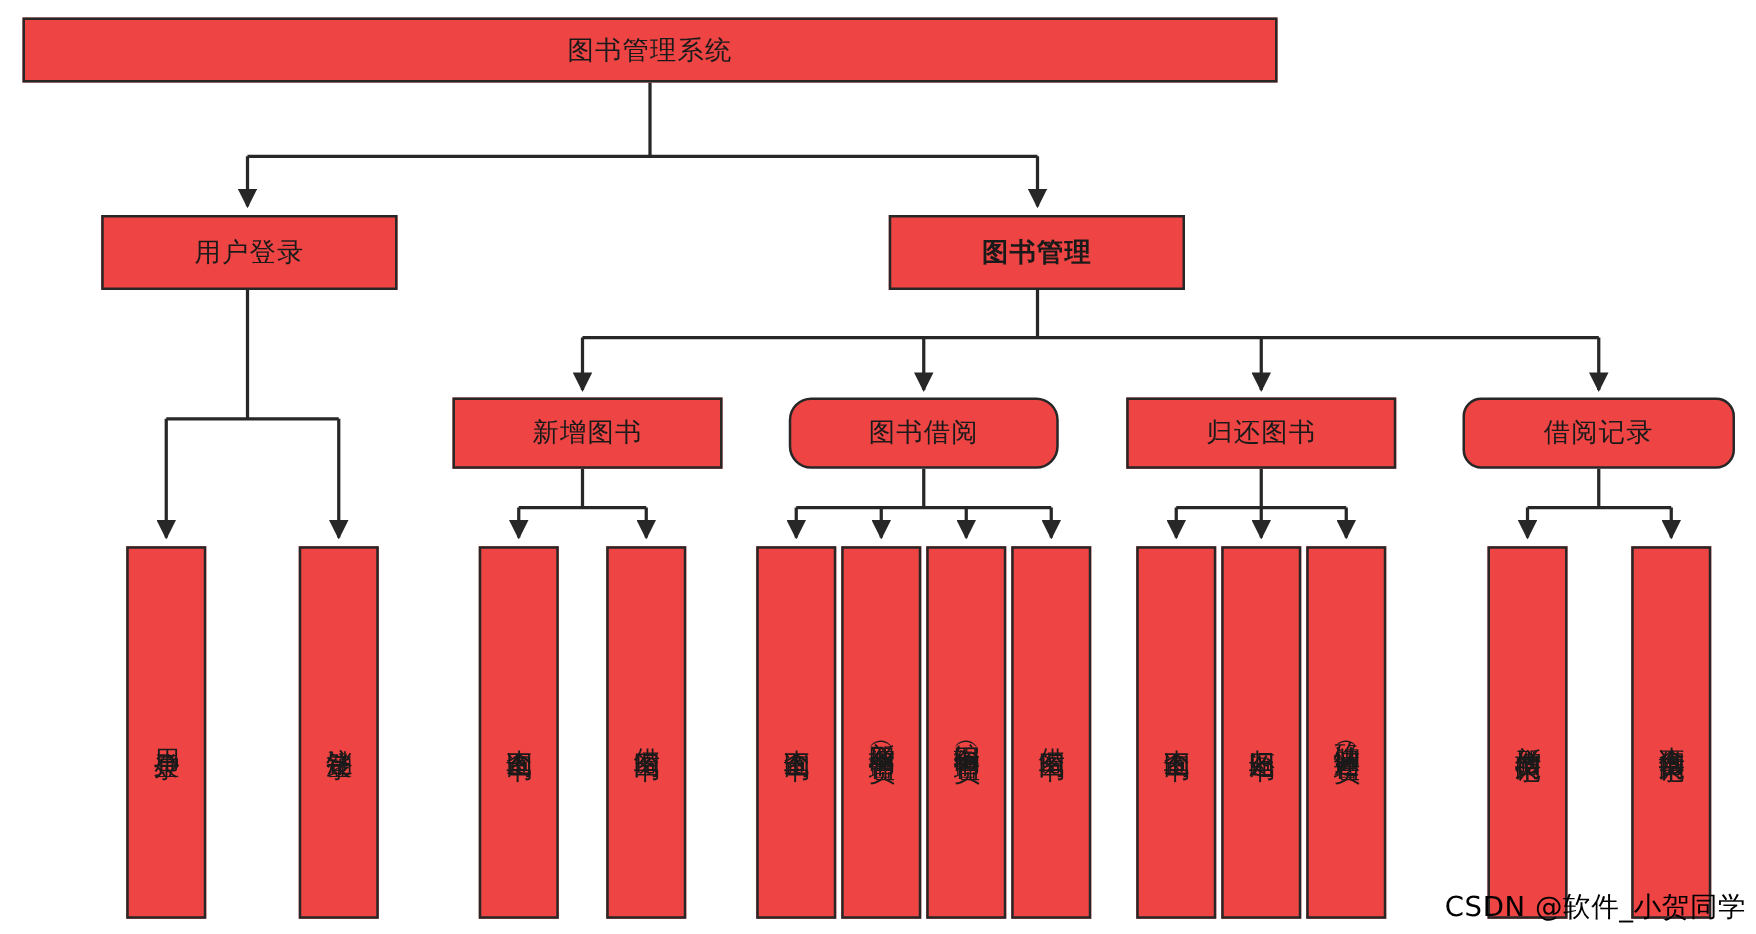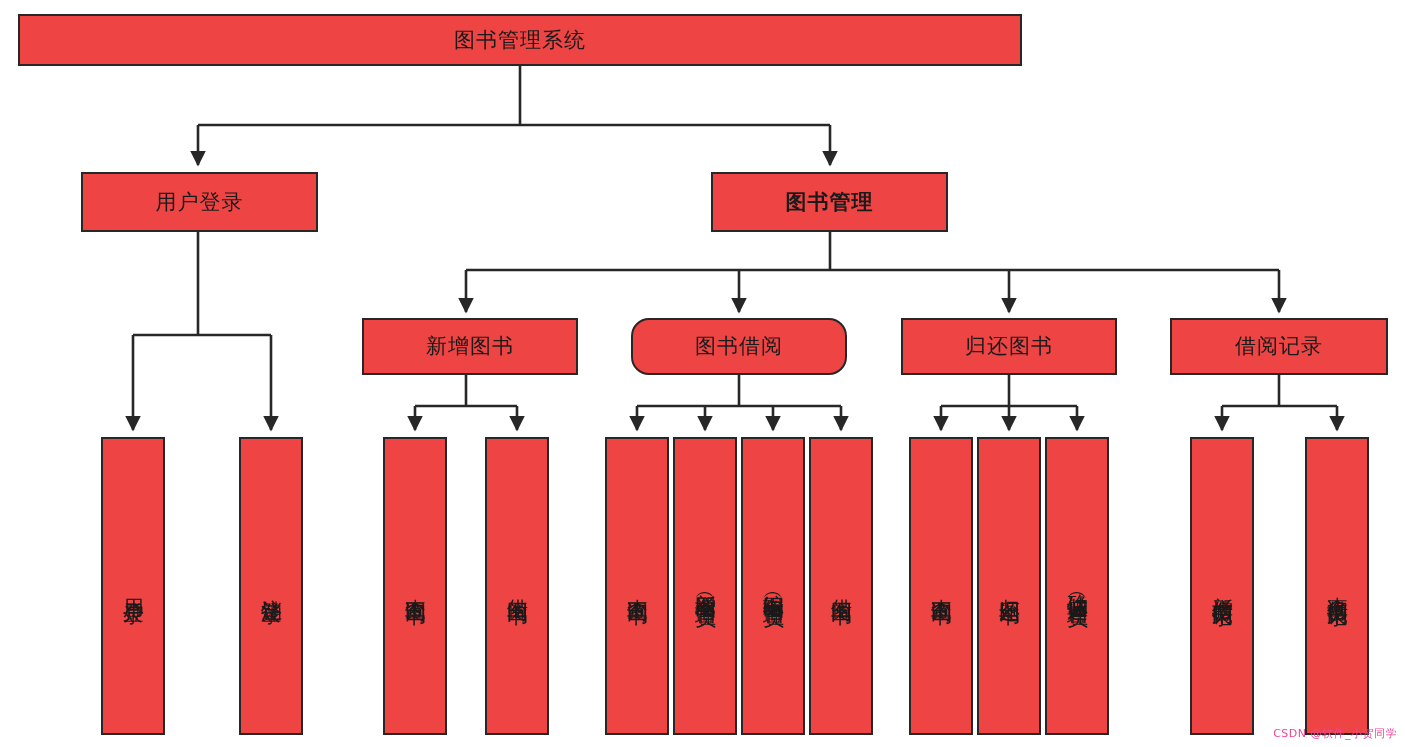--- a/index.html
+++ b/index.html
@@ -50,22 +50,22 @@
     text-orientation: upright;
     font-size: 21px;
     line-height: 1.28;
     letter-spacing: 2px;
     white-space: nowrap;
   }
   .watermark {
     position: absolute;
     right: 8px;
     bottom: 6px;
-    font-size: 11px;
-    color: #ec4899;
+    font-size: 22px;
+    color: #000000;
     letter-spacing: 0.5px;
     white-space: nowrap;
   }
 </style>
 </head>
 <body>
 
 <div id="canvas">
 
   <svg id="edges" viewBox="0 0 1405 747" xmlns="http://www.w3.org/2000/svg">
@@ -135,21 +135,21 @@
   </div>
 
   <div class="node" style="left:631px; top:318px; width:216px; height:57px;border-radius:18px;">
     <span class="label">图书借阅</span>
   </div>
 
   <div class="node" style="left:901px; top:318px; width:216px; height:57px;">
     <span class="label">归还图书</span>
   </div>
 
-  <div class="node" style="left:1170px; top:318px; width:218px; height:57px;">
+  <div class="node" style="left:1170px; top:318px; width:218px; height:57px;border-radius:15px;">
     <span class="label">借阅记录</span>
   </div>
 
   <div class="node leaf" style="left:101px; top:437px; width:64px; height:298px;">
     <span class="label" style="margin-top: 137px;">用户登录</span>
   </div>
   <div class="node leaf" style="left:239px; top:437px; width:64px; height:298px;">
     <span class="label" style="margin-top: 137px;">注销登录</span>
   </div>
 

